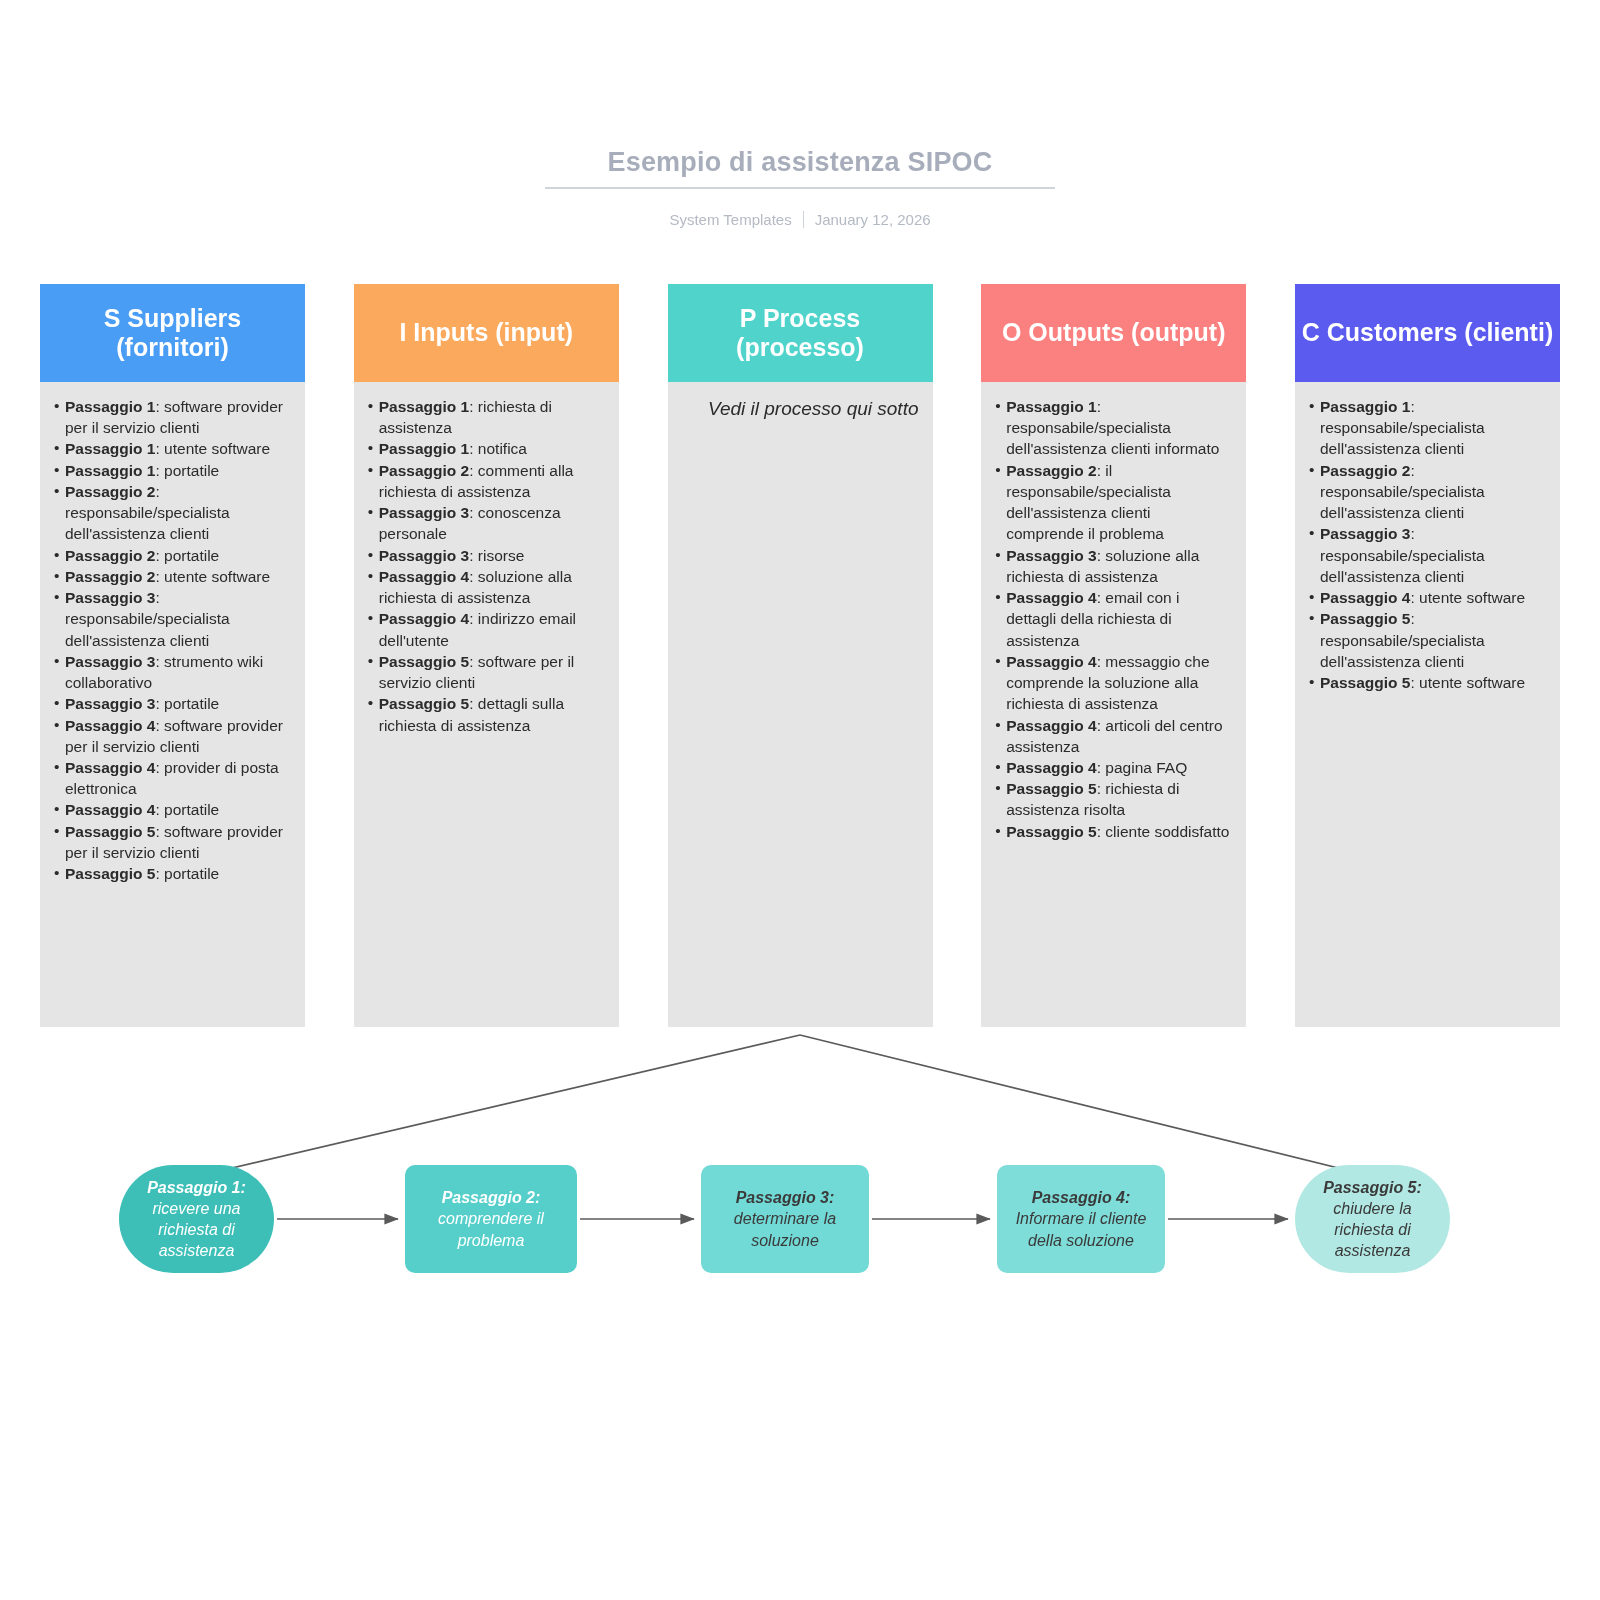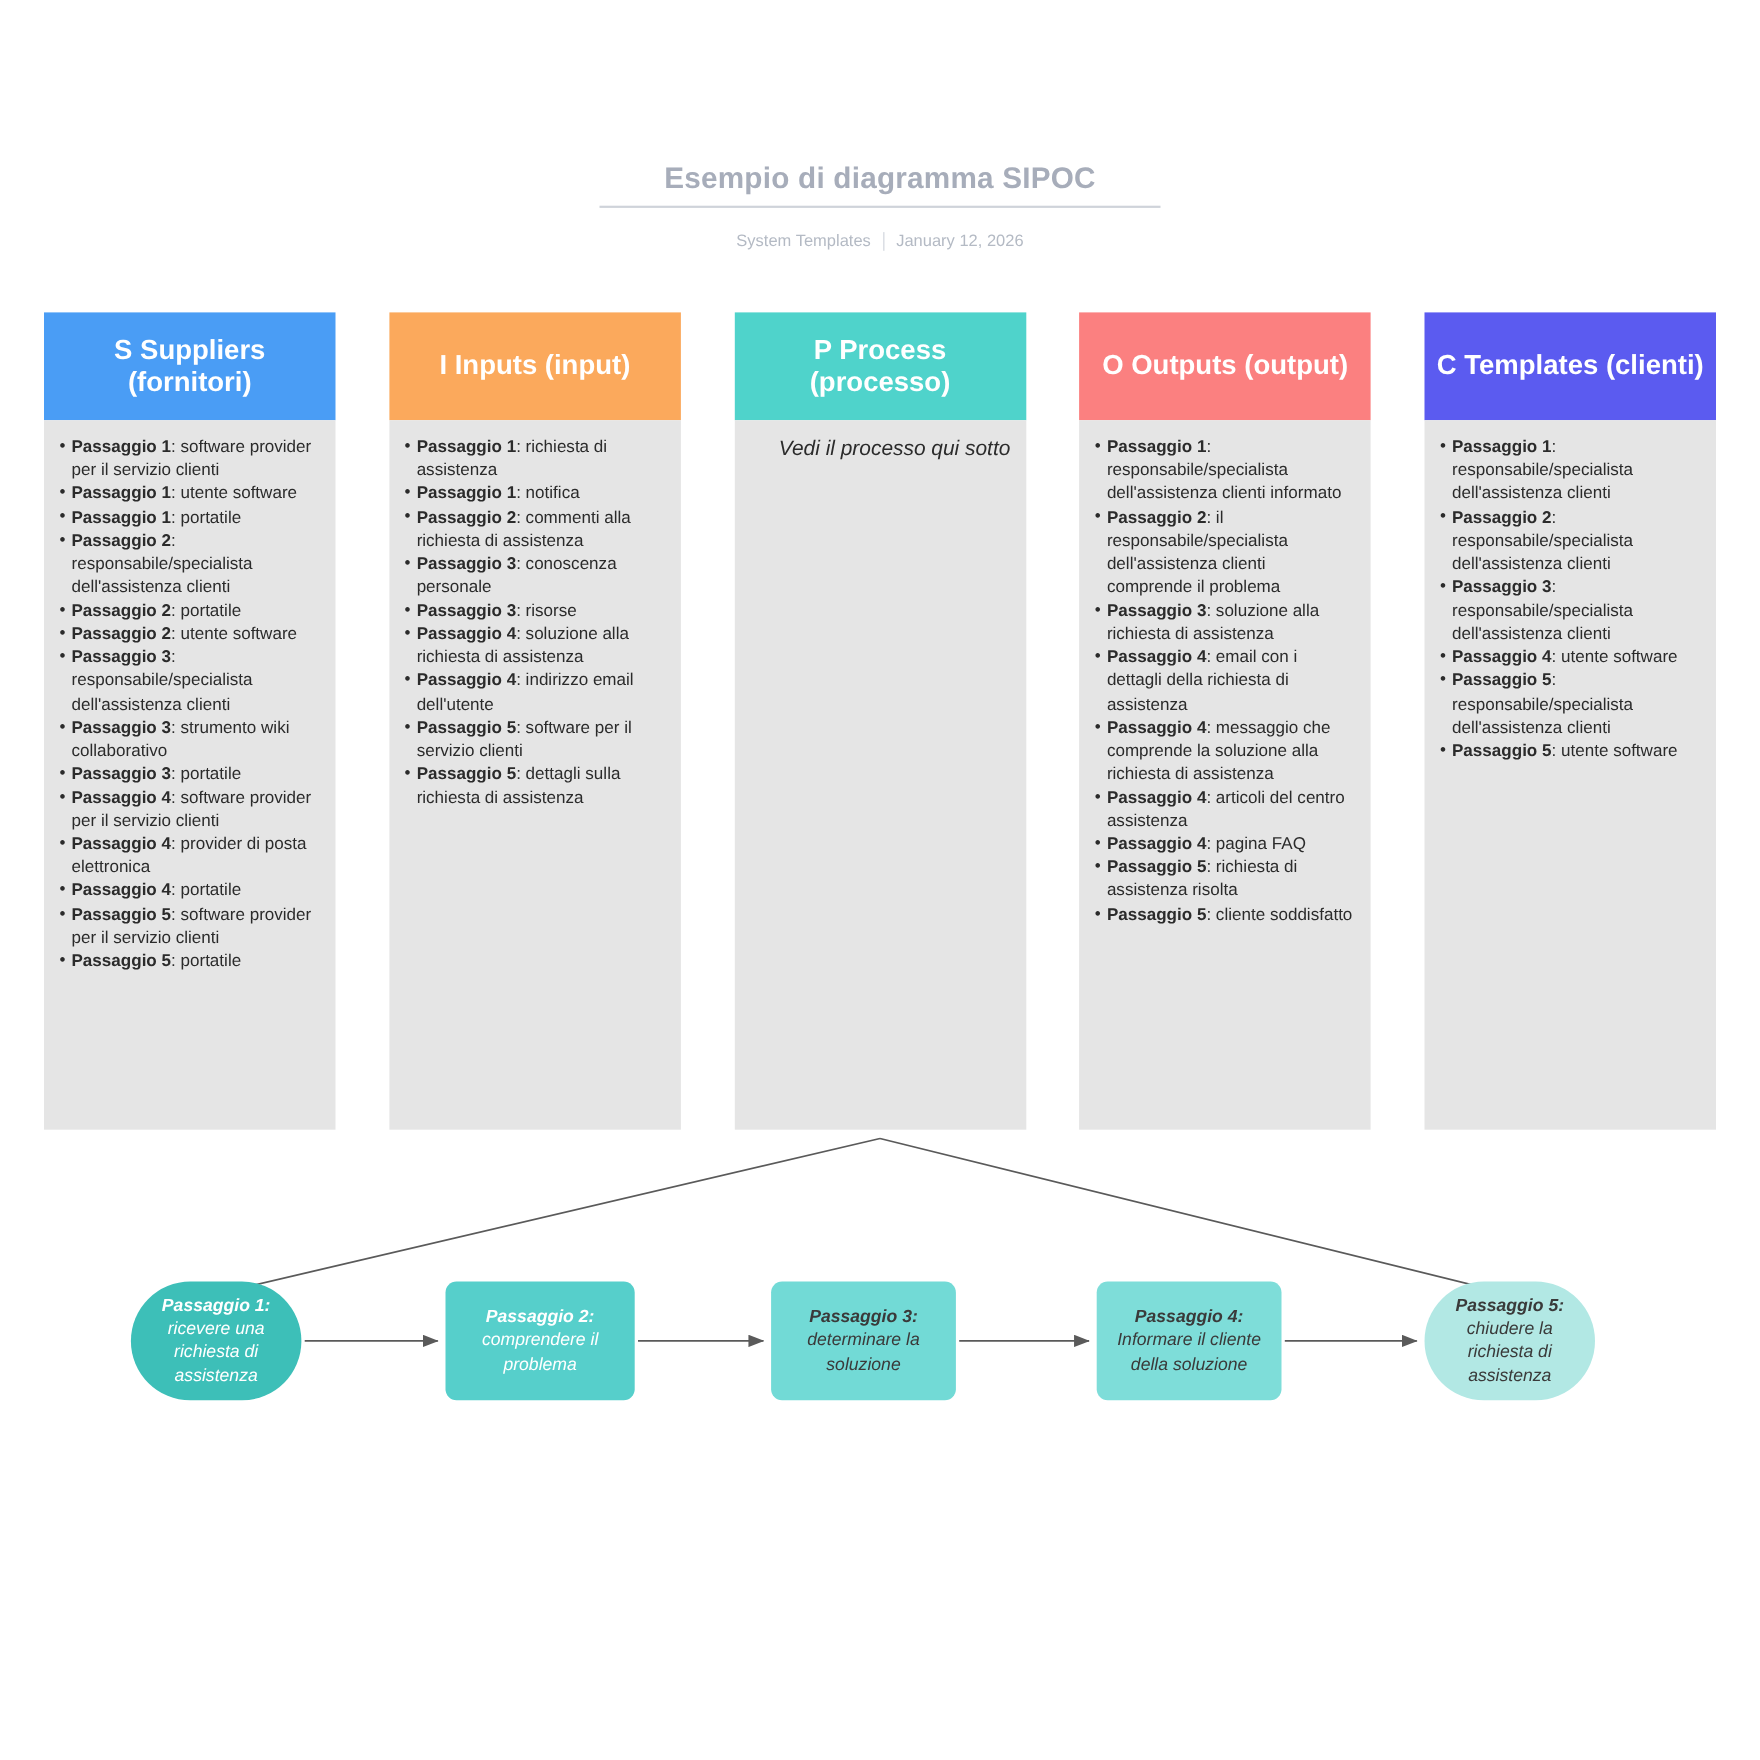--- a/index.html
+++ b/index.html
@@ -146,21 +146,21 @@
   }
   .step span.lbl { display: block; }
   .step b { font-weight: bold; font-style: italic; }
   .shape-pill { border-radius: 56px; }
   .shape-rect { border-radius: 10px; }
 </style>
 </head>
 <body>
 
 <div class="title-block">
-  <div class="doc-title">Esempio di diagramma SIPOC</div>
+  <div class="doc-title">Esempio di assistenza SIPOC</div>
   <div class="doc-sub">
     <span>System Templates</span>
     <span class="divider"></span>
     <span>January 12, 2026</span>
   </div>
 </div>
 
 <div class="columns" id="columns">
     <div class="col">
       <div class="col-header" style="background: rgb(74, 157, 245);">S Suppliers (fornitori)</div>
@@ -215,21 +215,21 @@
           <li><b>Passaggio 4</b><span>: email con i dettagli della richiesta di assistenza</span></li>
           <li><b>Passaggio 4</b><span>: messaggio che comprende la soluzione alla richiesta di assistenza</span></li>
           <li><b>Passaggio 4</b><span>: articoli del centro assistenza</span></li>
           <li><b>Passaggio 4</b><span>: pagina FAQ</span></li>
           <li><b>Passaggio 5</b><span>: richiesta di assistenza risolta</span></li>
           <li><b>Passaggio 5</b><span>: cliente soddisfatto</span></li>
         </ul>
       </div>
     </div>
     <div class="col">
-      <div class="col-header" style="background: rgb(91, 91, 240);">C Templates (clienti)</div>
+      <div class="col-header" style="background: rgb(91, 91, 240);">C Customers (clienti)</div>
       <div class="col-body">
         <ul class="items">
           <li><b>Passaggio 1</b><span>: responsabile/specialista dell'assistenza clienti</span></li>
           <li><b>Passaggio 2</b><span>: responsabile/specialista dell'assistenza clienti</span></li>
           <li><b>Passaggio 3</b><span>: responsabile/specialista dell'assistenza clienti</span></li>
           <li><b>Passaggio 4</b><span>: utente software</span></li>
           <li><b>Passaggio 5</b><span>: responsabile/specialista dell'assistenza clienti</span></li>
           <li><b>Passaggio 5</b><span>: utente software</span></li>
         </ul>
       </div>

